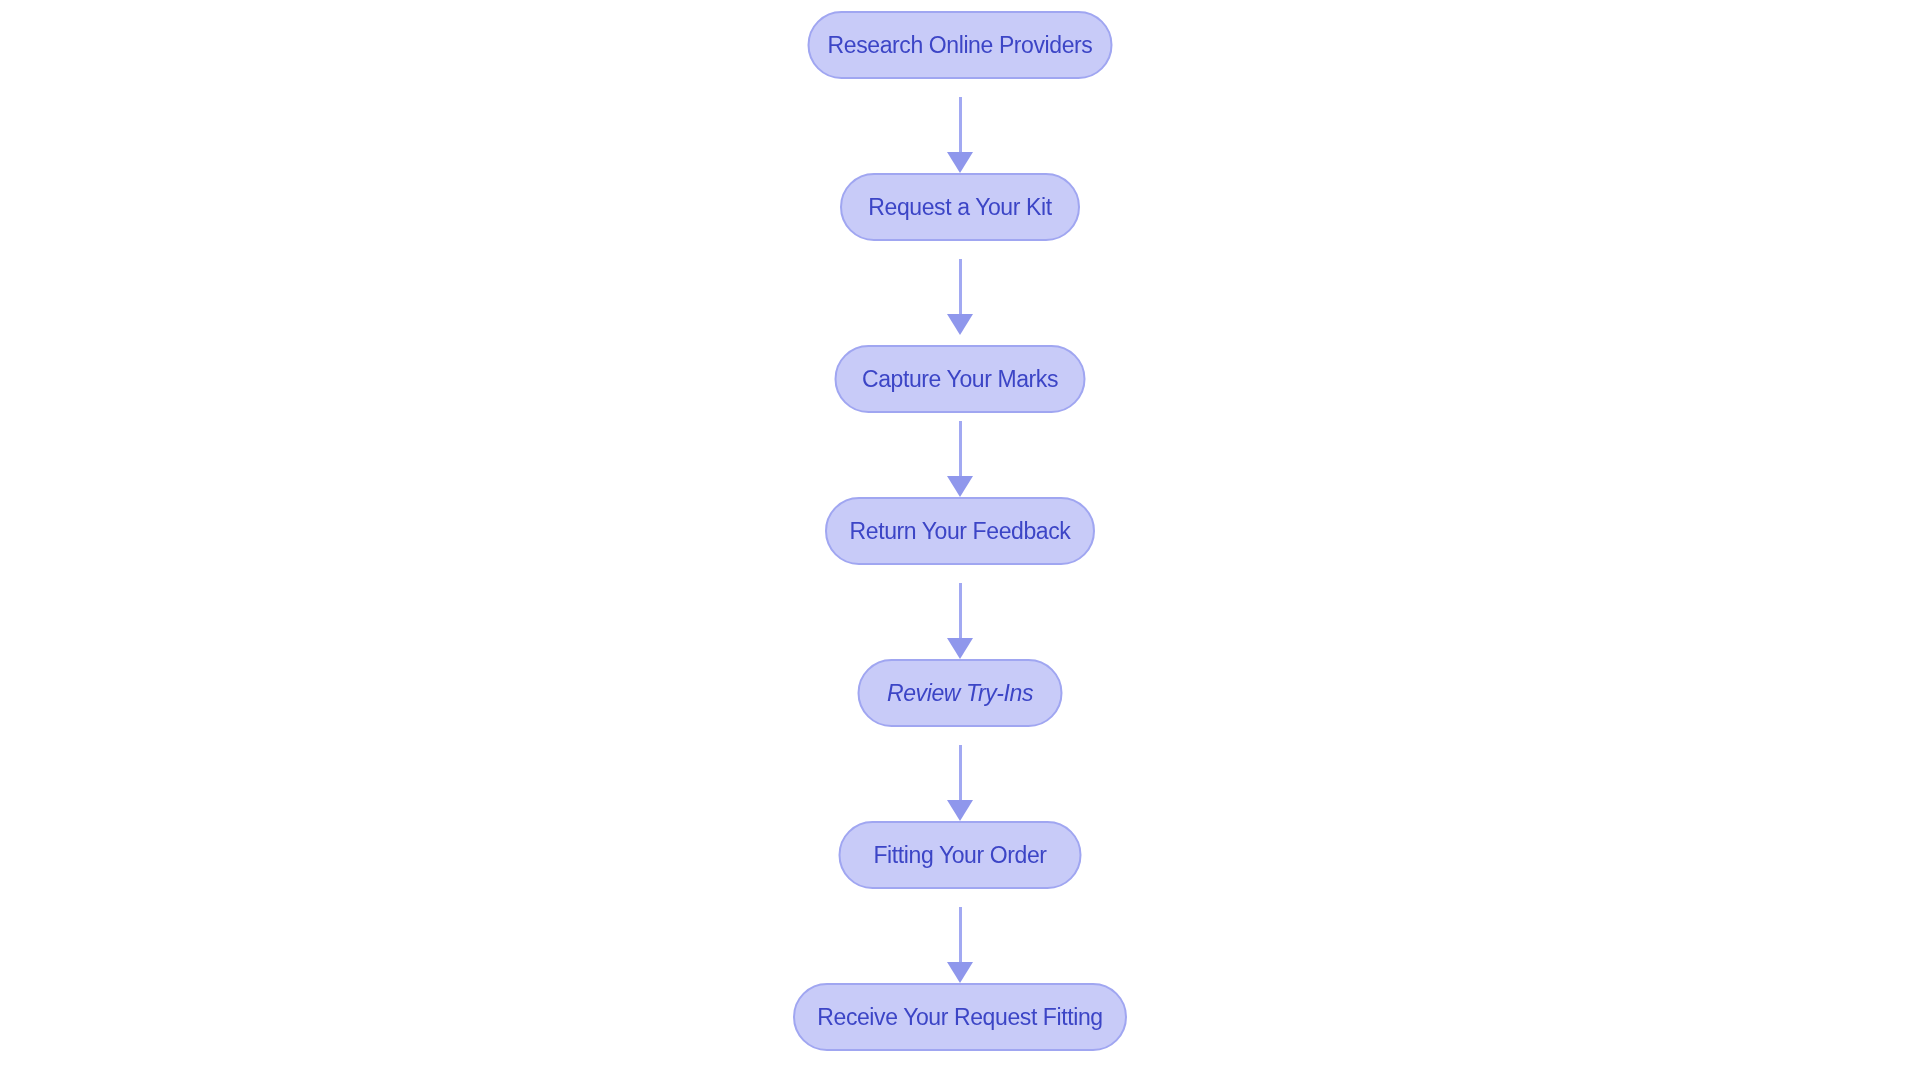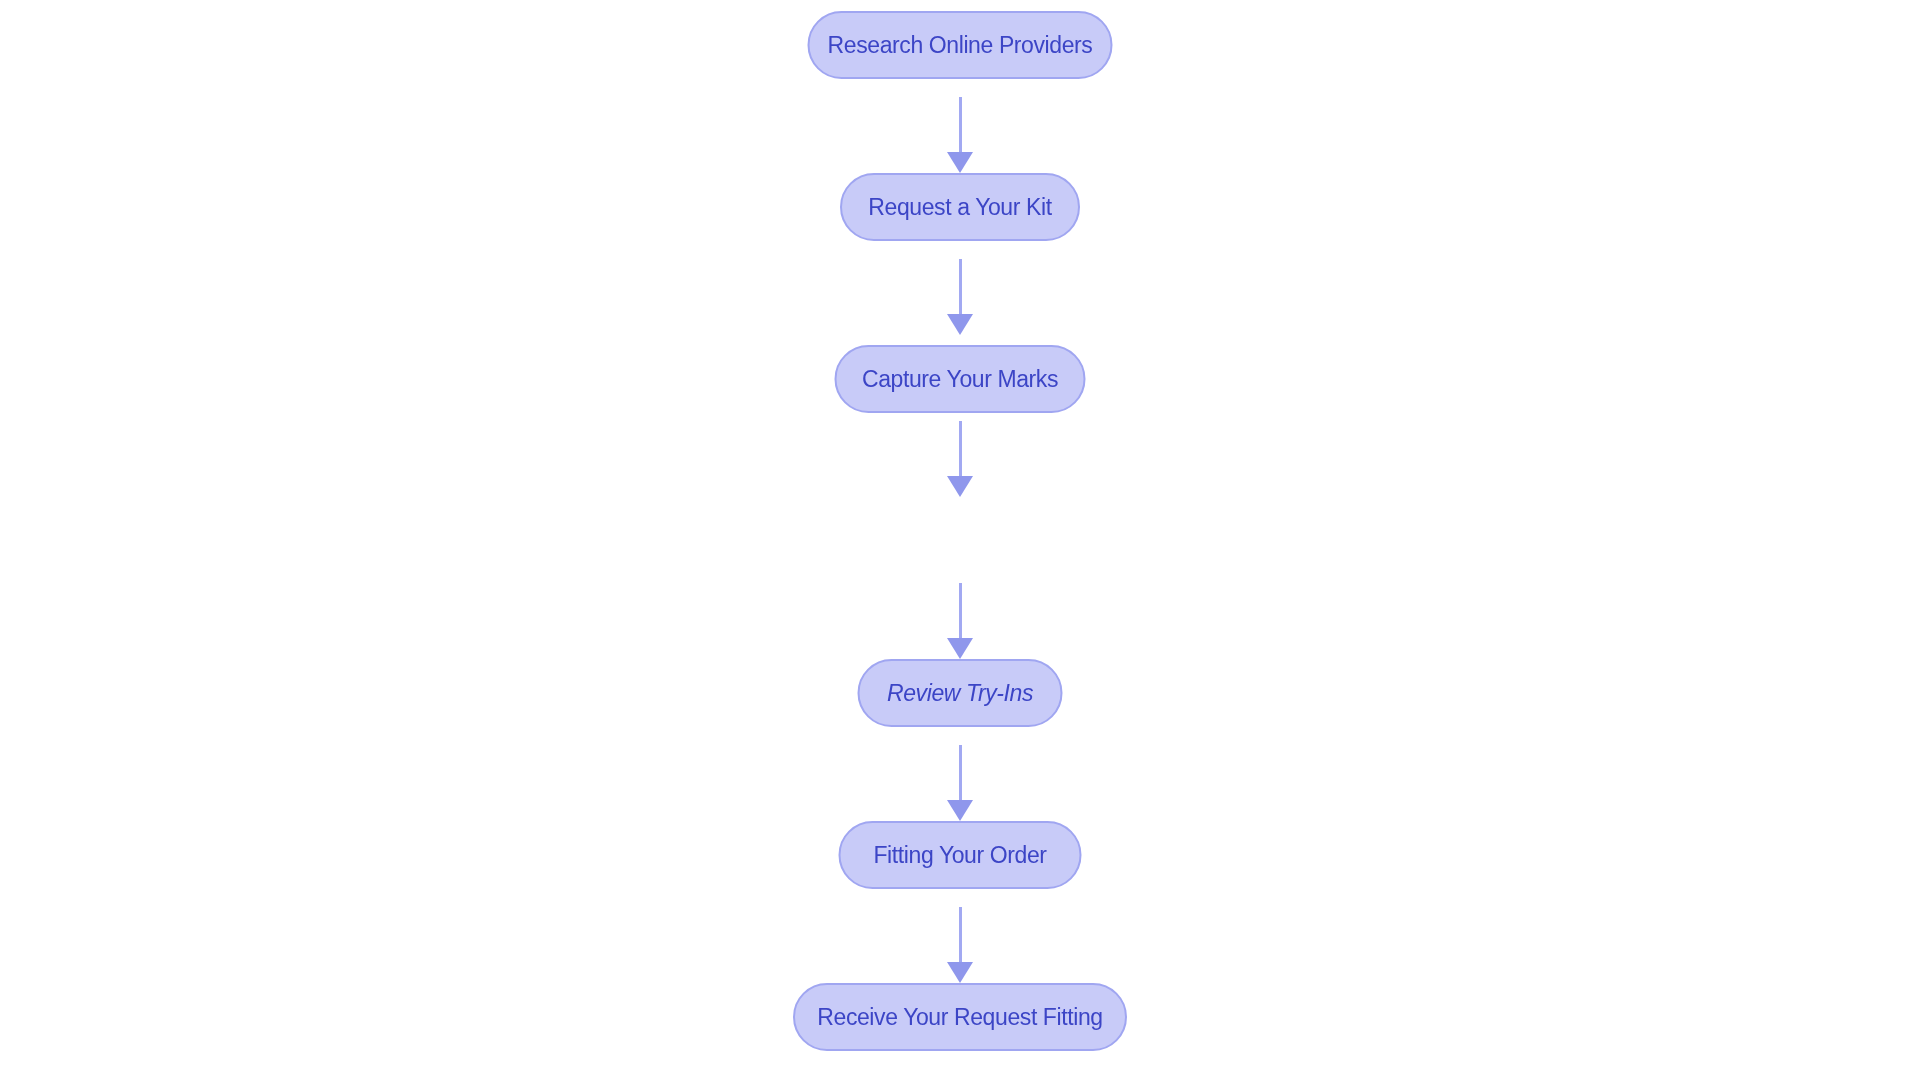--- a/index.html
+++ b/index.html
@@ -60,20 +60,21 @@
 <body>
 
 <div class="canvas">
 
   <div class="node" style="top: 11px; min-width: 305px;">Research Online Providers</div>
 
   <div class="node" style="top: 173px; min-width: 240px;">Request a Your Kit</div>
 
   <div class="node" style="top: 335px; min-width: 251px; margin-top: 10px;">Capture Your Marks</div>
 
+  <div class="node" style="top: 497px; min-width: 270px;">Return Your Feedback</div>
 
   <div class="node" style="top: 659px; min-width: 205px; font-style: italic;">Review Try-Ins</div>
 
   <div class="node" style="top: 821px; min-width: 243px;">Fitting Your Order</div>
 
   <div class="node" style="top: 983px; min-width: 334px;">Receive Your Request Fitting</div>
 
   <div class="edge" style="top: 97px;">
     <div class="edge-line"></div>
     <div class="edge-arrowhead"></div>

